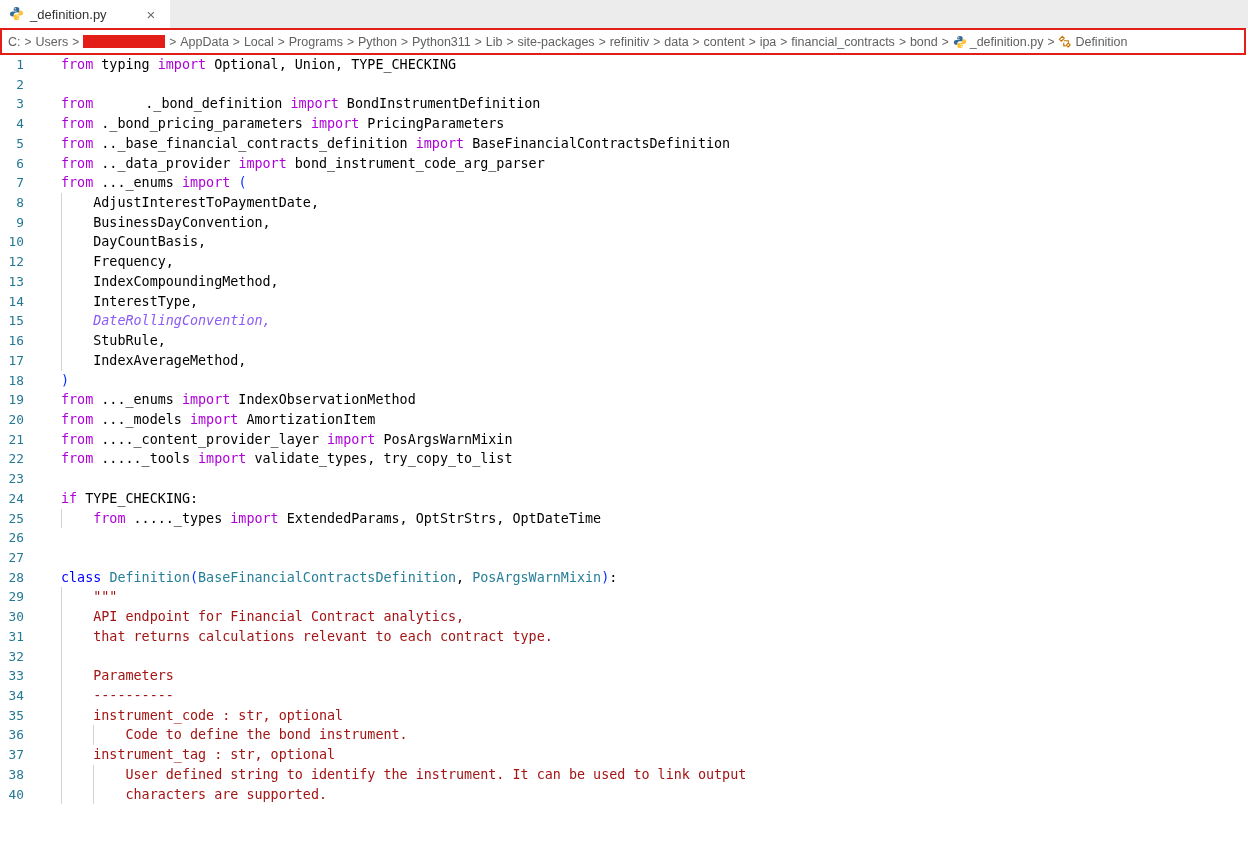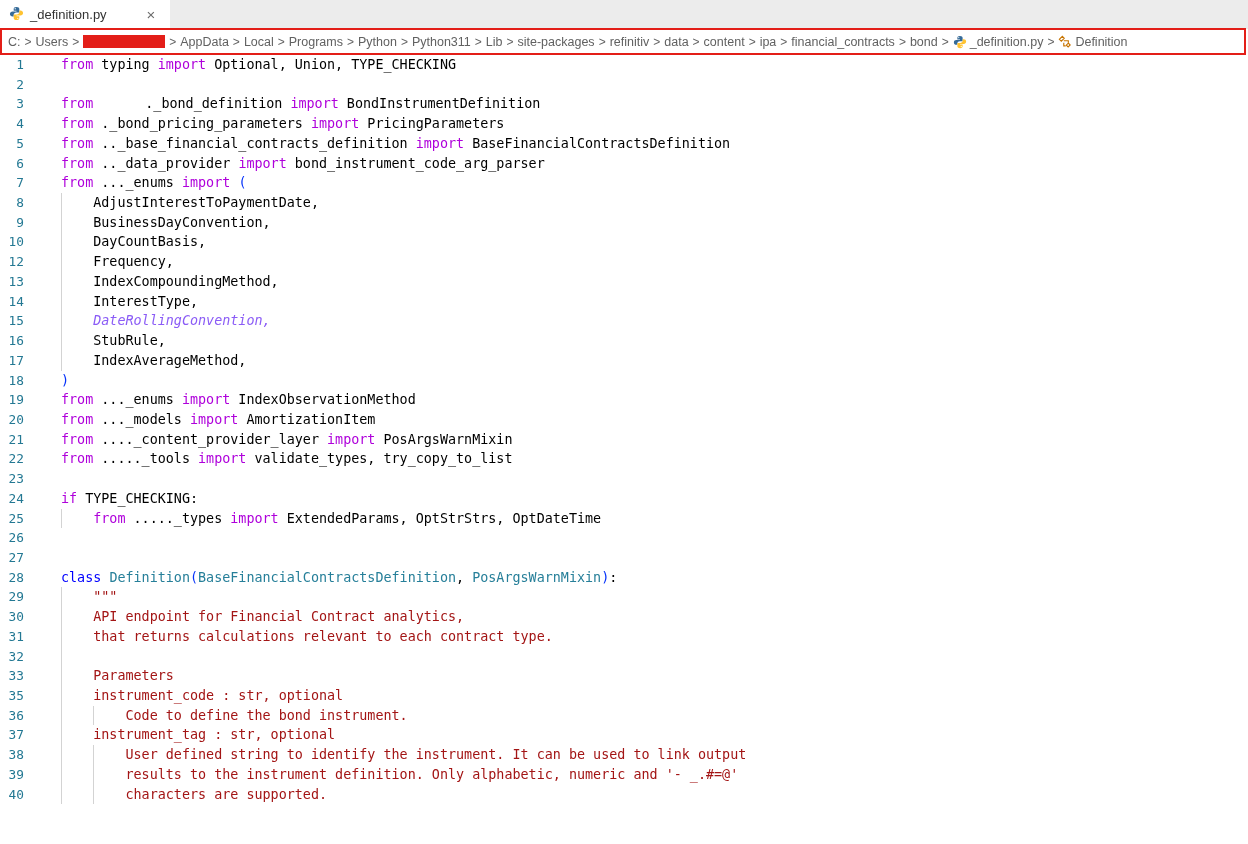--- a/index.html
+++ b/index.html
@@ -168,19 +168,19 @@
     <div class="line"><div class="ln">24</div><div class="code"><span class="tok" style="color: rgb(175, 0, 219);">if</span><span class="tok" style="color: rgb(0, 0, 0);"> TYPE_CHECKING:</span></div></div>
     <div class="line"><div class="ln">25</div><div class="code"><span class="guide" style="left: 0ch;"></span><span class="tok" style="color: rgb(0, 0, 0);">    </span><span class="tok" style="color: rgb(175, 0, 219);">from</span><span class="tok" style="color: rgb(0, 0, 0);"> ....._types </span><span class="tok" style="color: rgb(175, 0, 219);">import</span><span class="tok" style="color: rgb(0, 0, 0);"> ExtendedParams, OptStrStrs, OptDateTime</span></div></div>
     <div class="line"><div class="ln">26</div><div class="code"></div></div>
     <div class="line"><div class="ln">27</div><div class="code"></div></div>
     <div class="line"><div class="ln">28</div><div class="code"><span class="tok" style="color: rgb(0, 0, 255);">class</span><span class="tok" style="color: rgb(0, 0, 0);"> </span><span class="tok" style="color: rgb(38, 127, 153);">Definition</span><span class="tok" style="color: rgb(4, 49, 250);">(</span><span class="tok" style="color: rgb(38, 127, 153);">BaseFinancialContractsDefinition</span><span class="tok" style="color: rgb(0, 0, 0);">, </span><span class="tok" style="color: rgb(38, 127, 153);">PosArgsWarnMixin</span><span class="tok" style="color: rgb(4, 49, 250);">)</span><span class="tok" style="color: rgb(0, 0, 0);">:</span></div></div>
     <div class="line"><div class="ln">29</div><div class="code"><span class="guide" style="left: 0ch;"></span><span class="tok" style="color: rgb(163, 21, 21);">    """</span></div></div>
     <div class="line"><div class="ln">30</div><div class="code"><span class="guide" style="left: 0ch;"></span><span class="tok" style="color: rgb(163, 21, 21);">    API endpoint for Financial Contract analytics,</span></div></div>
     <div class="line"><div class="ln">31</div><div class="code"><span class="guide" style="left: 0ch;"></span><span class="tok" style="color: rgb(163, 21, 21);">    that returns calculations relevant to each contract type.</span></div></div>
     <div class="line"><div class="ln">32</div><div class="code"><span class="guide" style="left: 0ch;"></span></div></div>
     <div class="line"><div class="ln">33</div><div class="code"><span class="guide" style="left: 0ch;"></span><span class="tok" style="color: rgb(163, 21, 21);">    Parameters</span></div></div>
+    <div class="line"><div class="ln">34</div><div class="code"><span class="guide" style="left: 0ch;"></span><span class="tok" style="color: rgb(163, 21, 21);">    ----------</span></div></div>
     <div class="line"><div class="ln">35</div><div class="code"><span class="guide" style="left: 0ch;"></span><span class="tok" style="color: rgb(163, 21, 21);">    instrument_code : str, optional</span></div></div>
     <div class="line"><div class="ln">36</div><div class="code"><span class="guide" style="left: 0ch;"></span><span class="guide" style="left: 4ch;"></span><span class="tok" style="color: rgb(163, 21, 21);">        Code to define the bond instrument.</span></div></div>
     <div class="line"><div class="ln">37</div><div class="code"><span class="guide" style="left: 0ch;"></span><span class="tok" style="color: rgb(163, 21, 21);">    instrument_tag : str, optional</span></div></div>
     <div class="line"><div class="ln">38</div><div class="code"><span class="guide" style="left: 0ch;"></span><span class="guide" style="left: 4ch;"></span><span class="tok" style="color: rgb(163, 21, 21);">        User defined string to identify the instrument. It can be used to link output</span></div></div>
-    <div class="line"><div class="ln">39</div><div class="code"><span class="guide" style="left: 0ch;"></span><span class="guide" style="left: 4ch;"></span><span class="tok" style="color: rgb(163, 21, 21);">        results to the instrument definition. Only alphabetic, numeric and '- _.#=@'</span></div></div>
     <div class="line"><div class="ln">40</div><div class="code"><span class="guide" style="left: 0ch;"></span><span class="guide" style="left: 4ch;"></span><span class="tok" style="color: rgb(163, 21, 21); text-align: right;">        characters are supported.</span></div></div>
   </div>
 
 </body></html>

